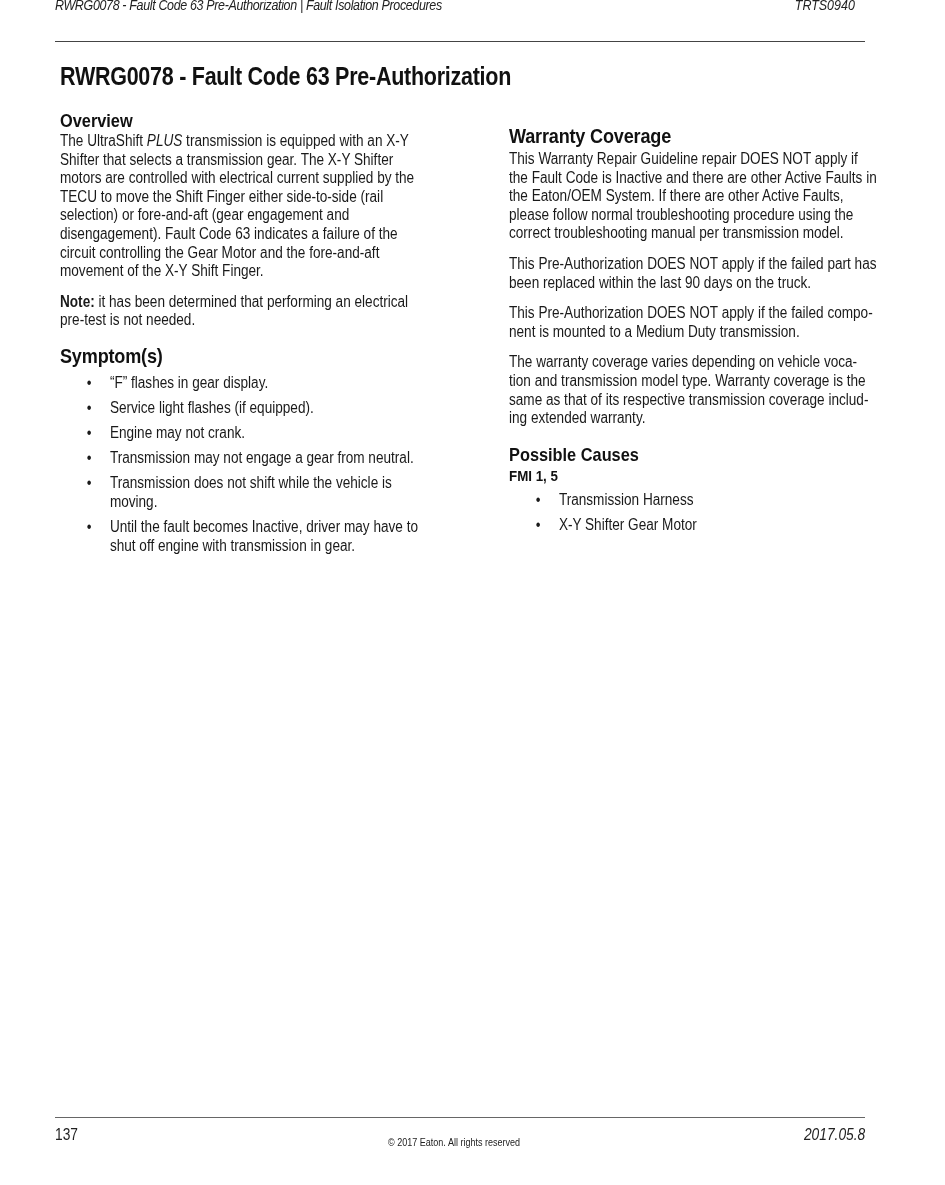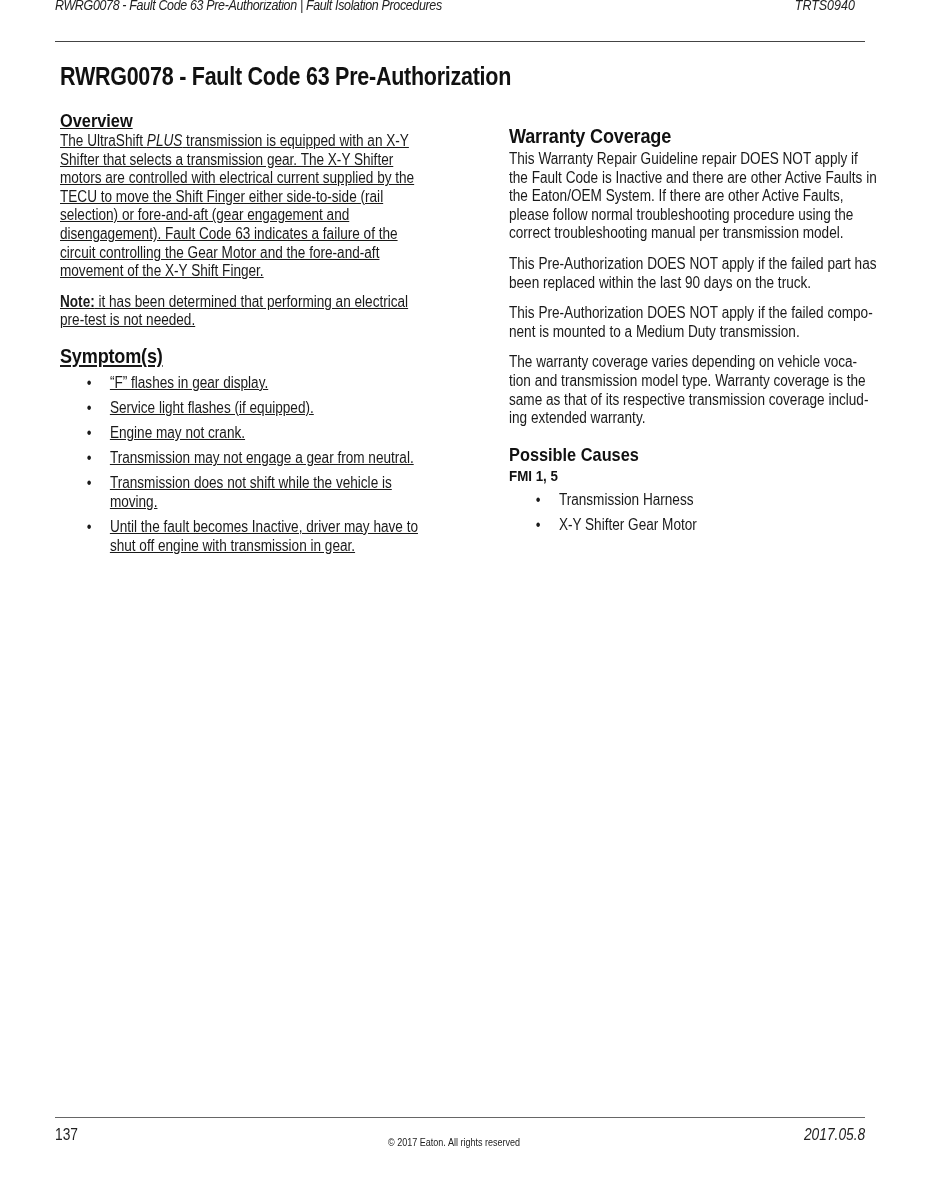--- a/index.html
+++ b/index.html
@@ -6,21 +6,21 @@
   body { width:945px; height:1185px; position:relative; overflow:hidden;
          font-family:"Liberation Sans", "DejaVu Sans", sans-serif; color:#1a1a1a; }
   .hdr-left { position:absolute; left:55px; top:-3px; font-size:14.5px; font-style:italic; color:#222;
               letter-spacing:-0.4px; transform:scaleX(0.86); transform-origin:0 0; white-space:nowrap; }
   .hdr-right { position:absolute; right:90px; top:-3px; font-size:14.5px; font-style:italic; color:#222;
                transform:scaleX(0.86); transform-origin:100% 0; white-space:nowrap; }
   .rule-top { position:absolute; left:55px; top:41px; width:810px; height:1px; background:#444; }
   .title { position:absolute; left:60px; top:62px; font-size:25px; font-weight:bold; color:#111;
            transform:scaleX(0.86); transform-origin:0 0; white-space:nowrap; letter-spacing:-0.3px; }
   .col { position:absolute; width:440px; }
-  .col-left { left:60px; top:110px;text-decoration:underline; }
+  .col-left { left:60px; top:110px; }
   .col-right { left:479px; top:124px;margin-left:30px; }
   .inner { transform:scaleX(0.86); transform-origin:0 0; width:430px; }
   h2 { margin:0; font-size:21px; font-weight:bold; color:#111; line-height:24px; letter-spacing:-0.2px; }
   h3 { margin:0; font-size:19px; font-weight:bold; color:#111; line-height:22px; }
   h4 { margin:0; font-size:15.5px; font-weight:bold; color:#111; line-height:19px; }
   p { margin:0 0 12px 0; font-size:15.8px; line-height:18.6px; color:#1a1a1a; }
   .bul { list-style:none; margin:6px 0 0 0; padding:0; }
   .bul li { position:relative; padding-left:58px; font-size:15.8px; line-height:18.6px; margin-bottom:6.5px; color:#1a1a1a; }
   .bul li .dot { position:absolute; left:31px; top:0; }
   .rule-bot { position:absolute; left:55px; top:1117px; width:810px; height:1px; background:#666; }

